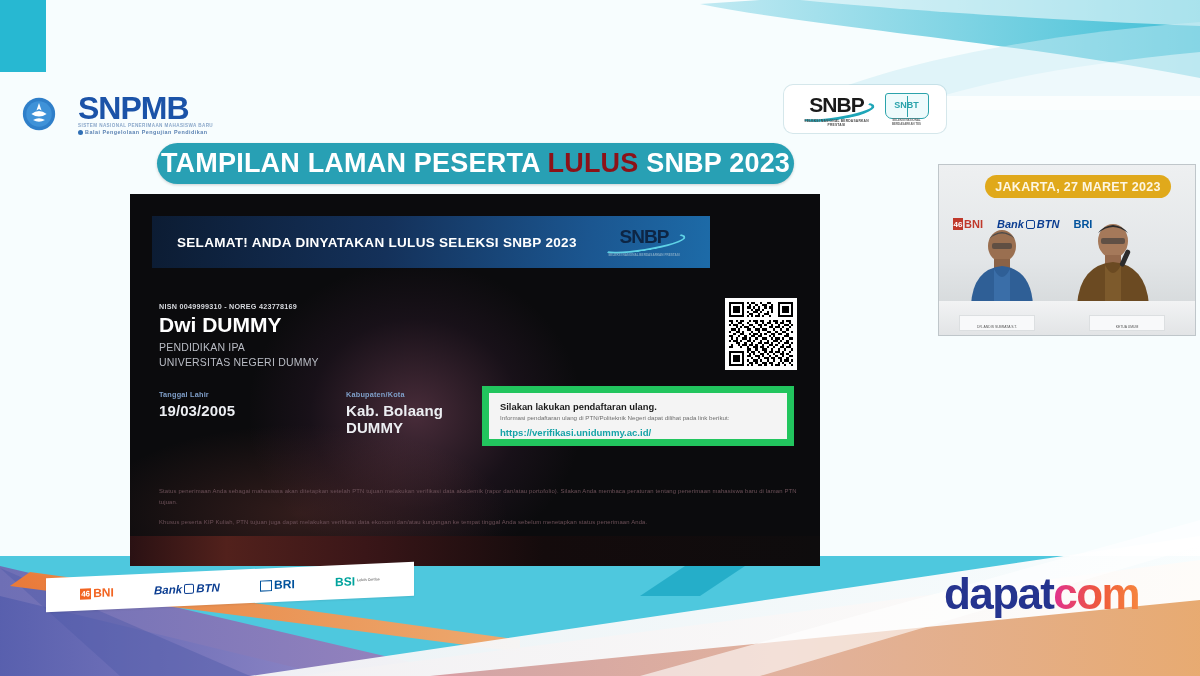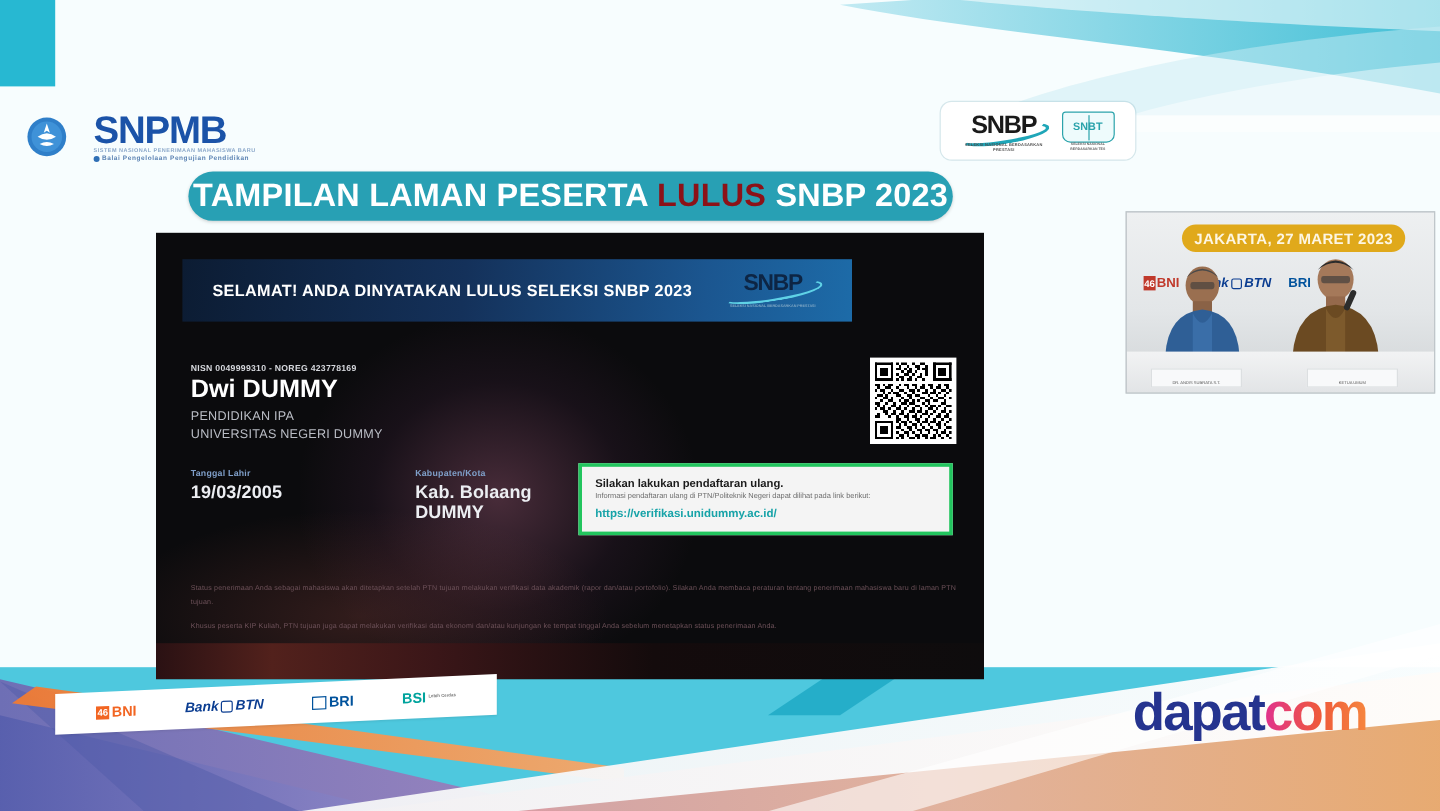--- a/index.html
+++ b/index.html
@@ -170,21 +170,21 @@
     font-size:7.3px; color:#7f9fc9; font-weight:bold; letter-spacing:0.2px;
     margin-bottom:3px;
   }
   .field-value {
     font-size:15px; color:#eceef2; font-weight:bold; letter-spacing:0.1px;
   }
 
   
   .callout {
     position:absolute; left:352px; top:192px; width:312px; height:60px;
-    background:#f4f4f4; border:3px solid #22c55e;
+    background:#f4f4f4; border:7px solid #22c55e;
     padding:8px 11px;
   }
   .callout-title { font-size:9.4px; font-weight:bold; color:#1b1b1b; margin-bottom:2px; }
   .callout-sub { font-size:6.2px; color:#6e6e6e; margin-bottom:6px; }
   .callout-link { font-size:9.6px; font-weight:bold; color:#17a3a8; }
 
   
   .disclaimer { position:absolute; left:29px; top:292px; width:640px; }
   .disc-p {
     font-size:5.9px; line-height:1.85; color:#6d5159;
@@ -205,21 +205,21 @@
   .bl-bni .sq { width:11px; height:11px; background:#f26522; color:#fff; font-size:8px; display:inline-flex; align-items:center; justify-content:center; }
   .bl-btn { color:#0b3d91; font-style:italic; font-size:11.5px; }
   .bl-btn .ic { width:10px; height:10px; border:1.4px solid #0b3d91; border-radius:2px; display:inline-block; }
   .bl-bri { color:#00529c; }
   .bl-bri .mk { width:12px; height:11px; border:1.4px solid #00529c; display:inline-block; }
   .bl-bsi { color:#00a39d; }
   .bl-bsi .tag { font-size:3.6px; color:#7a7a7a; font-weight:bold; line-height:1.1; }
 
   
   .inset {
-    position:absolute; left:938px; top:176px; width:258px; height:152px;
+    position:absolute; left:938px; top:164px; width:258px; height:172px;
     background:#cfd3d6; overflow:hidden;
     border:1px solid #bfc6ca;
   }
   .inset-wall { position:absolute; inset:0; background:linear-gradient(180deg,#eef0f1 0%,#e3e6e8 55%,#cfd3d5 100%); }
   .date-pill {
     position:absolute; left:46px; top:10px; width:186px; height:23px;
     background:#e0a91b; border-radius:12px;
     display:flex; align-items:center; justify-content:center;
   }
   .date-text { font-size:12.5px; font-weight:bold; color:#fdf6e3; letter-spacing:0.3px; white-space:nowrap; }

